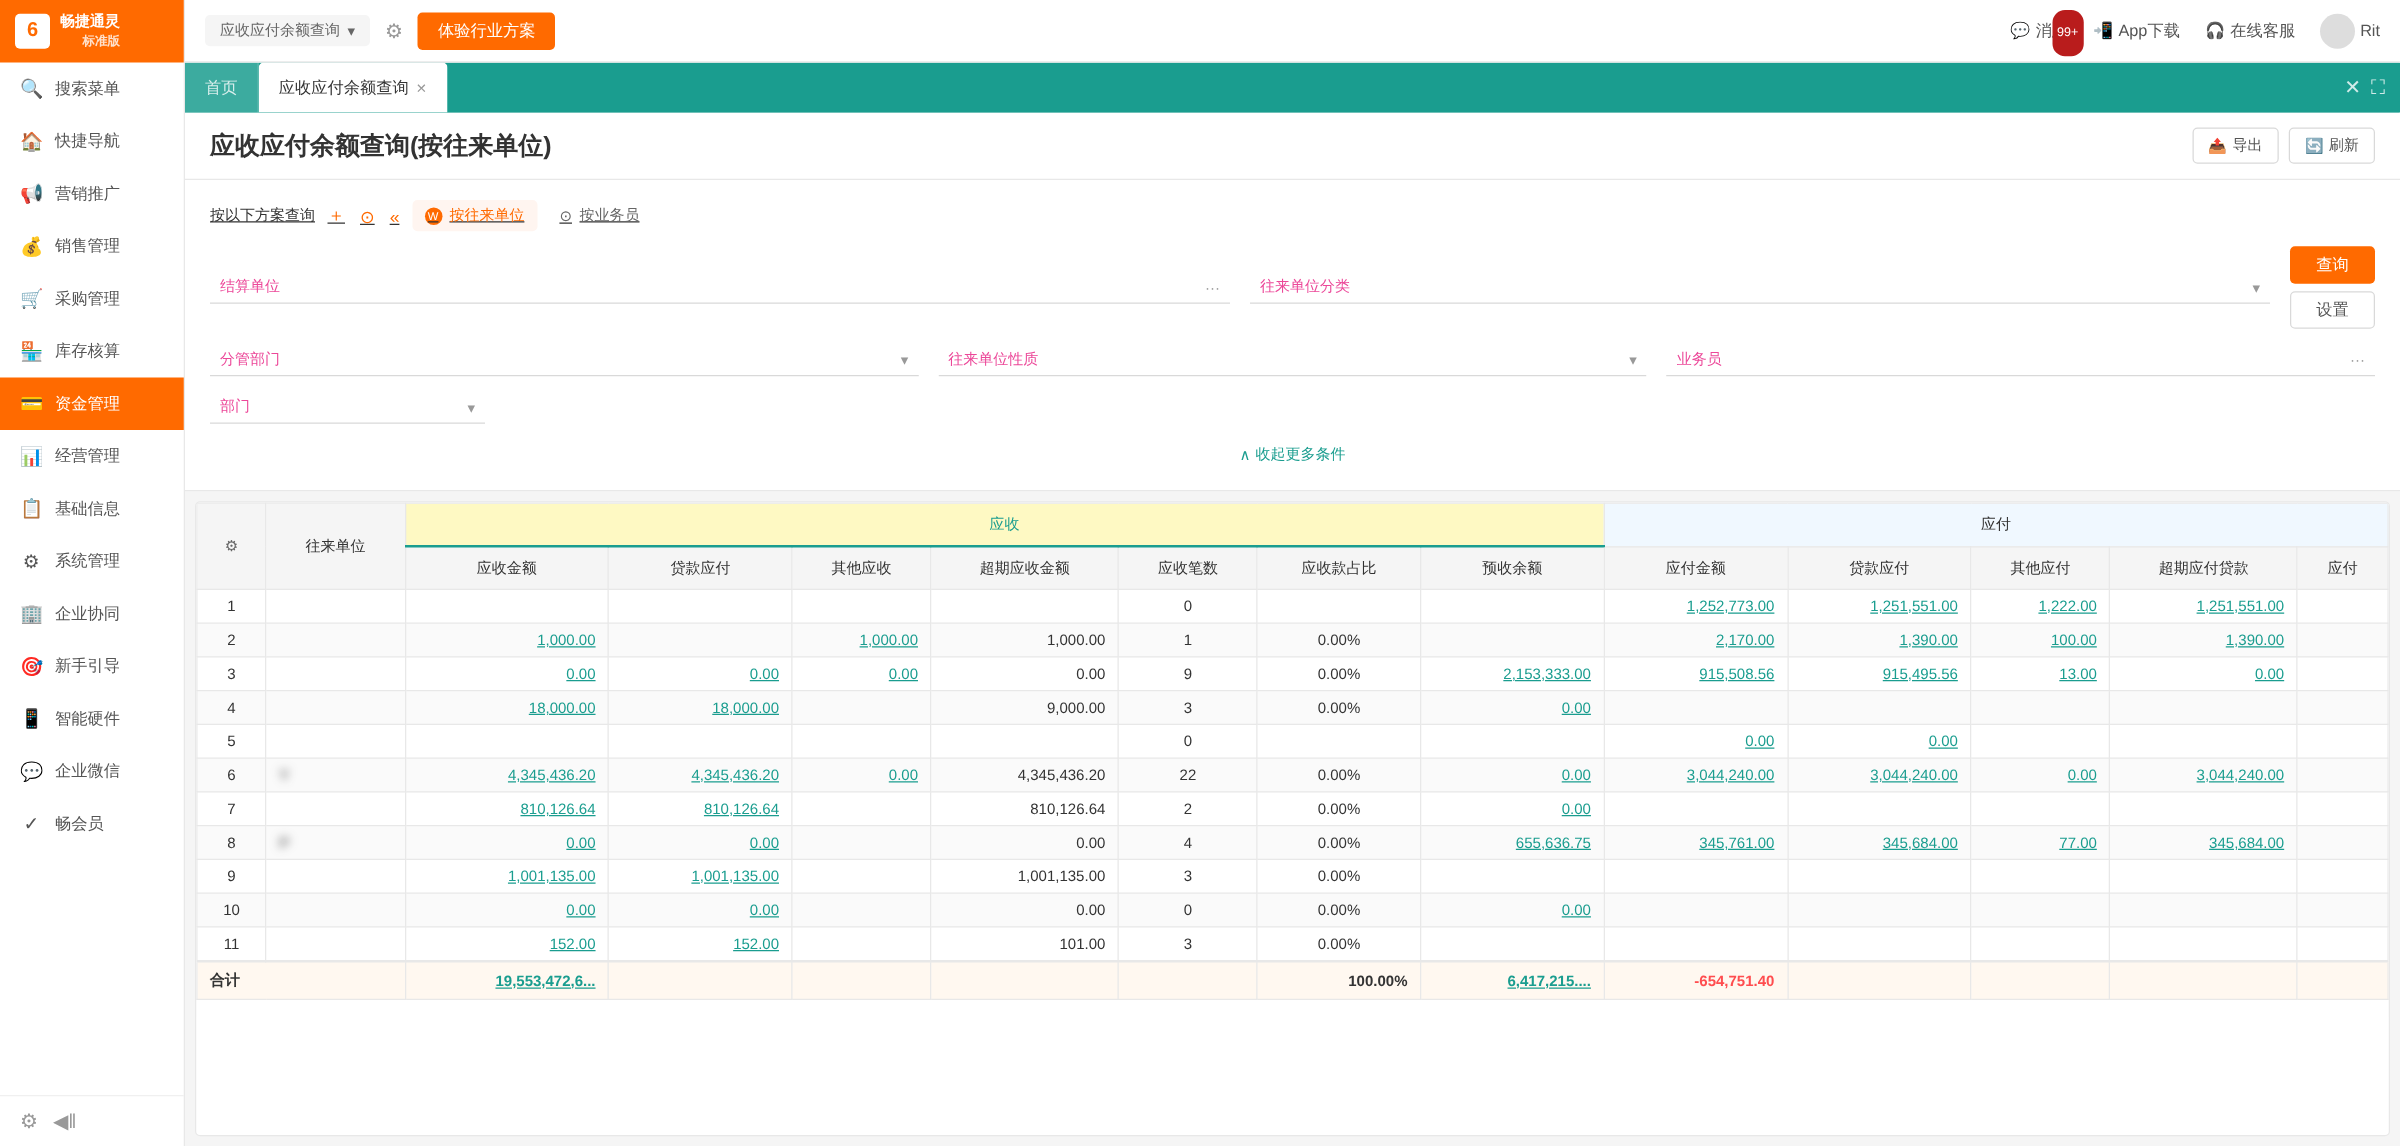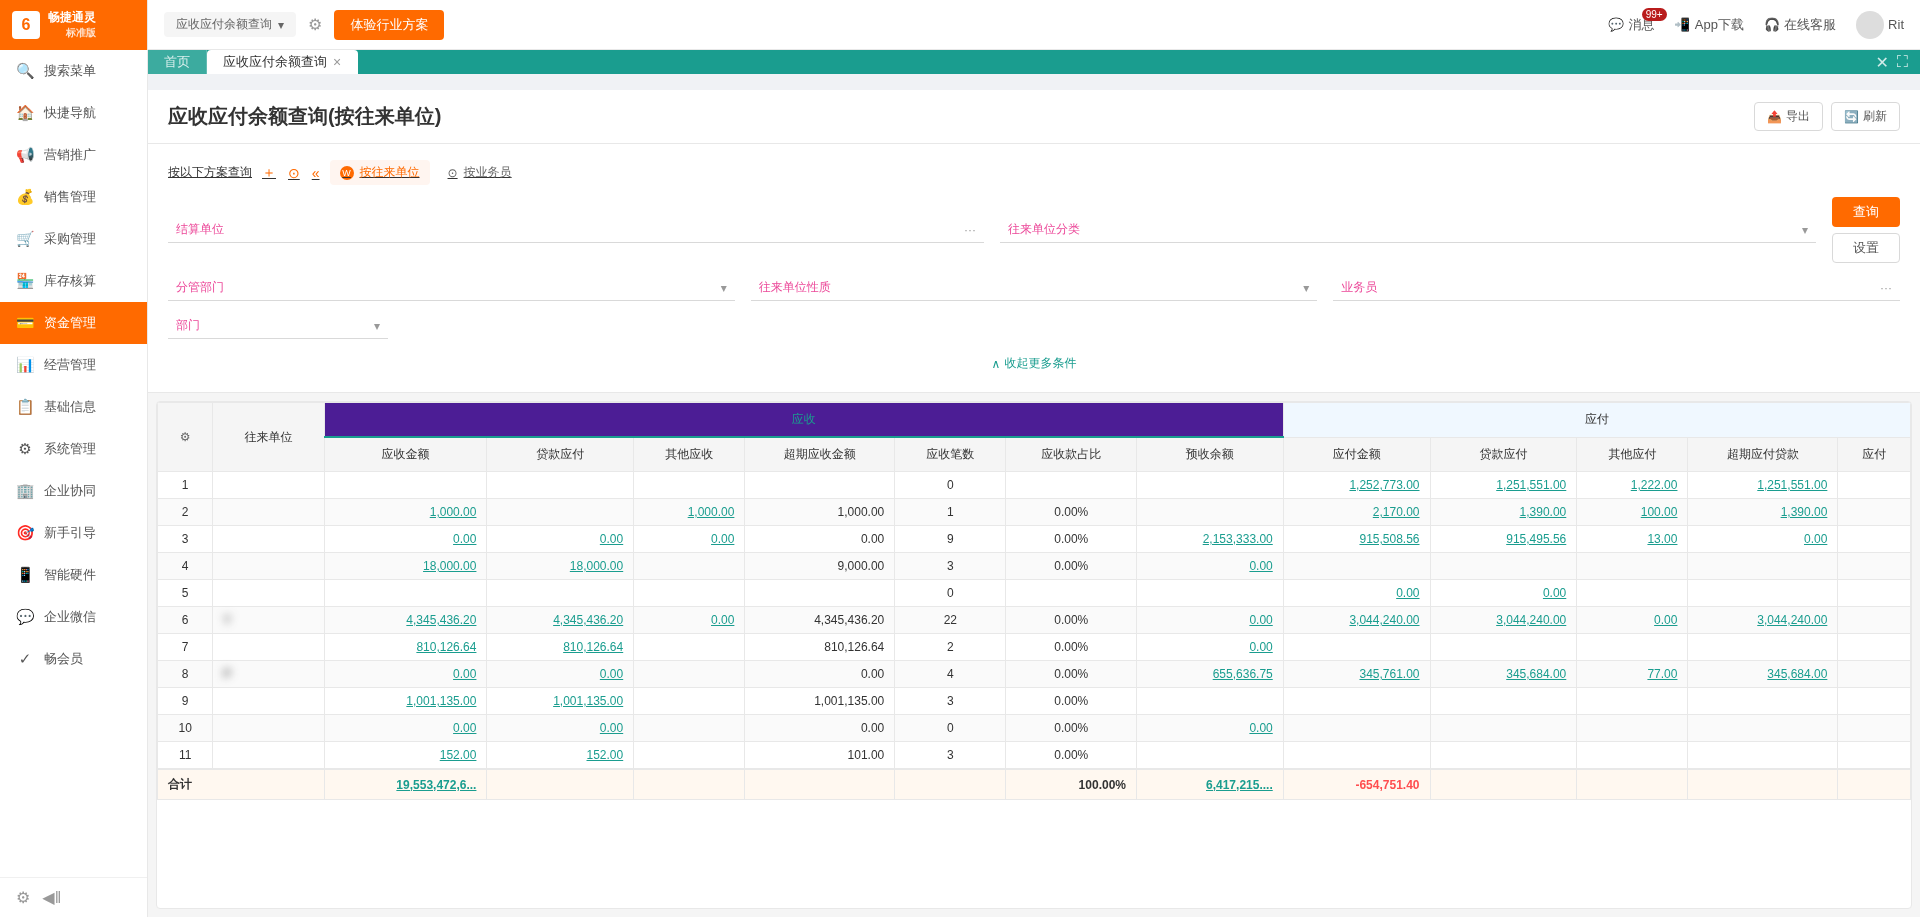--- a/index.html
+++ b/index.html
@@ -50,31 +50,31 @@
       background: #ff6a00; color: #fff; border: none; border-radius: 4px;
       padding: 6px 16px; cursor: pointer; font-size: 13px;
     }
     .header-right { display: flex; align-items: center; gap: 20px; color: #555; font-size: 13px; }
     .header-right .msg-badge {
       position: relative; display: inline-flex; align-items: center; gap: 4px; cursor: pointer;
     }
     .badge-count {
       position: absolute; top: -8px; right: -12px;
       background: #b91c1c; color: #fff; border-radius: 10px;
-      font-size: 10px; padding: 1px 4px; min-width: 18px; text-align: center;
+      font-size: 10px; padding: 13px 4px; min-width: 18px; text-align: center;
     }
     .header-right .action-item { display: flex; align-items: center; gap: 4px; cursor: pointer; }
     .user-avatar {
       width: 28px; height: 28px; background: #ddd; border-radius: 50%;
       display: inline-block; vertical-align: middle;
     }
 
     
     .tab-bar {
-      position: fixed; left: 148px; top: 50px; right: 0; height: 24px;
+      position: fixed; left: 148px; top: 50px; right: 0; height: 40px;
       background: #1a9d8f; display: flex; align-items: stretch; z-index: 98; justify-content: space-between;
     }
     .tab-item {
       display: flex; align-items: center; padding: 0 16px; cursor: pointer;
       color: rgba(255,255,255,0.8); font-size: 13px; gap: 6px; border-right: 1px solid rgba(255,255,255,0.2);
     }
     .tab-item.active { background: #fff; color: #333; border-radius: 4px 4px 0 0; }
     .tab-item .tab-close { color: #999; font-size: 14px; }
     .tab-home { background: rgba(255,255,255,0.15); }
     .tab-bar-actions {
@@ -365,21 +365,21 @@
   </div>
 
   <div class="table-area">
     <table>
       <thead>
         <tr>
           <th rowspan="2">
             <span class="settings-icon">⚙</span>
           </th>
           <th rowspan="2">往来单位</th>
-          <th colspan="7" style="background:#4c1d95;color:#1a9d8f;border-bottom:2px solid #1a9d8f;">应收</th>
+          <th colspan="7" style="background:#fef9c3;color:#1a9d8f;border-bottom:2px solid #1a9d8f;">应收</th>
           <th colspan="5" style="background:#f0f8ff;">应付</th>
         </tr>
         <tr>
           <th>应收金额</th>
           <th>贷款应付</th>
           <th>其他应收</th>
           <th>超期应收金额</th>
           <th>应收笔数</th>
           <th>应收款占比</th>
           <th>预收余额</th>

